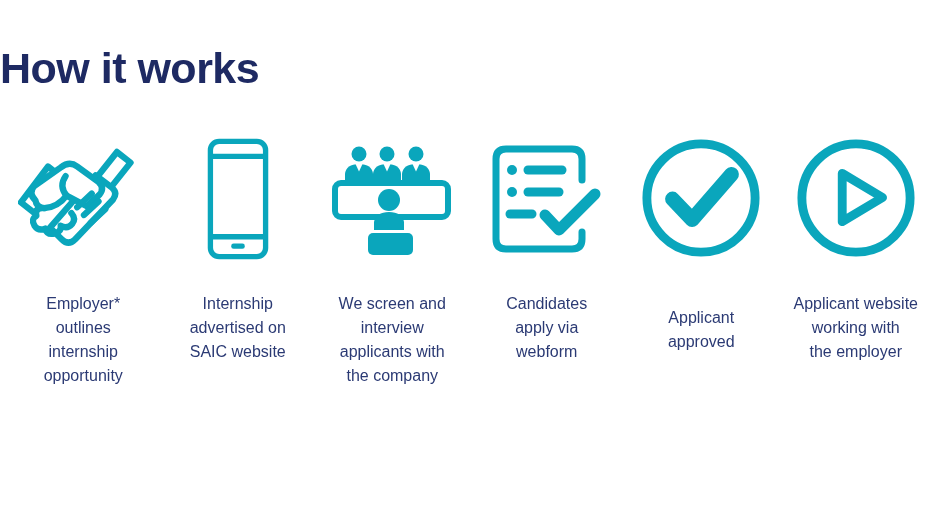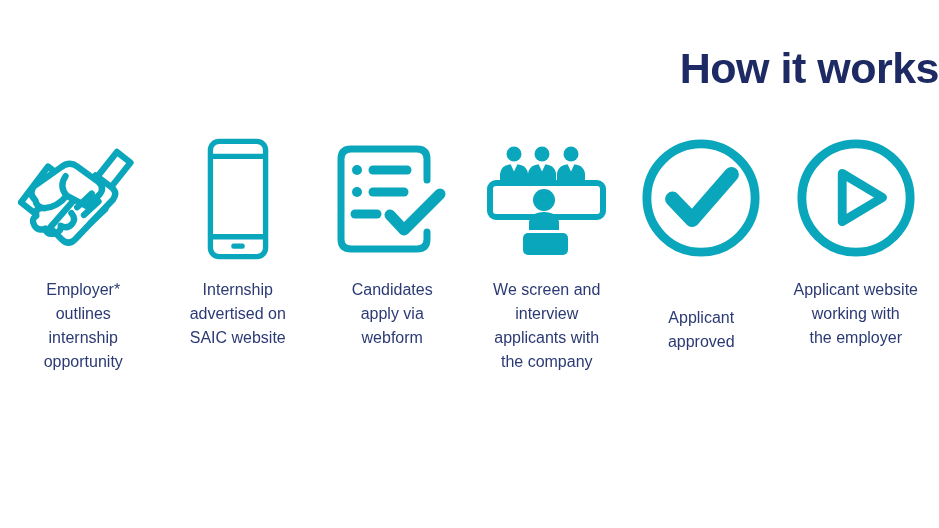--- a/index.html
+++ b/index.html
@@ -10,21 +10,21 @@
   html,body{margin:0;padding:0;background:#fff;}
   .slide{
     position:relative;
     width:939px;height:528px;
     background:#fff;
     font-family:"Liberation Sans", sans-serif;
     overflow:hidden;
   }
   .title{
     margin:44px 0 0 0;
-    text-align:right;
+    text-align:left;
     font-size:43px;
     font-weight:bold;
     letter-spacing:-0.5px;
     color:var(--navy-title);
   }
   .steps{
     display:grid;
     grid-template-columns:repeat(6,1fr);
     margin-top:38px;
     padding:0 6px;
@@ -34,21 +34,21 @@
     flex-direction:column;
     align-items:center;
   }
   .icon-box{
     height:135px;
     display:flex;
     align-items:center;
     justify-content:center;
   }
   .caption{
-    margin-top:12px;
+    margin-top:26px;
     font-size:16px;
     line-height:1.5;
     text-align:center;
     white-space:pre-line;
     color:var(--navy-text);
   }
   .step:nth-child(5) .caption{margin-top:40px;text-align:center;}
   .footnote{
     position:absolute;
     left:30px;
@@ -100,39 +100,20 @@
           <rect x="25" y="109" width="14" height="5.5" rx="2.5" fill="#0aa6bc"></rect>
         </svg>
       </div>
       <div class="caption">Internship
 advertised on
 SAIC website</div>
     </div>
 
     <div class="step">
       <div class="icon-box">
-        <svg width="112" height="114" viewBox="0 0 112 114">
-          <g fill="none" stroke="#0aa6bc" stroke-linecap="round" stroke-linejoin="round">
-            <path stroke-width="7" d="M91 38 L91 17 Q91 7 81 7 L15 7 Q5 7 5 17 L5 97 Q5 107 15 107 L81 107 Q91 107 91 97 L91 90"></path>
-            <path stroke-width="9" d="M37 28 L71 28"></path>
-            <path stroke-width="9" d="M37 50 L68 50"></path>
-            <path stroke-width="9" d="M19 72 L41 72"></path>
-            <path stroke-width="11" d="M54 73 L68 88 L104 52"></path>
-          </g>
-          <circle cx="21" cy="28" r="5" fill="#0aa6bc"></circle>
-          <circle cx="21" cy="50" r="5" fill="#0aa6bc"></circle>
-        </svg>
-      </div>
-      <div class="caption">Candidates
-apply via
-webform</div>
-    </div>
-
-    <div class="step">
-      <div class="icon-box">
         <svg width="120" height="122" viewBox="0 0 120 122">
           <g fill="#0aa6bc">
             <circle cx="27" cy="16" r="7.5"></circle>
             <circle cx="55" cy="16" r="7.5"></circle>
             <circle cx="84" cy="16" r="7.5"></circle>
             <path d="M13 47 L13 36 Q14 26 27 26 Q40 26 41 36 L41 47 Z"></path>
             <path d="M41 47 L41 36 Q42 26 55 26 Q68 26 69 36 L69 47 Z"></path>
             <path d="M70 47 L70 36 Q71 26 84 26 Q97 26 98 36 L98 47 Z"></path>
           </g>
           <g fill="#fff">
@@ -145,20 +126,39 @@
             <circle cx="57" cy="62" r="11"></circle>
             <path d="M42 92 L42 84 Q44 74 57 74 Q70 74 72 84 L72 92 Z"></path>
             <rect x="36" y="95" width="45" height="22" rx="5"></rect>
           </g>
         </svg>
       </div>
       <div class="caption">We screen and
 interview
 applicants with
 the company</div>
+    </div>
+
+    <div class="step">
+      <div class="icon-box">
+        <svg width="112" height="114" viewBox="0 0 112 114">
+          <g fill="none" stroke="#0aa6bc" stroke-linecap="round" stroke-linejoin="round">
+            <path stroke-width="7" d="M91 38 L91 17 Q91 7 81 7 L15 7 Q5 7 5 17 L5 97 Q5 107 15 107 L81 107 Q91 107 91 97 L91 90"></path>
+            <path stroke-width="9" d="M37 28 L71 28"></path>
+            <path stroke-width="9" d="M37 50 L68 50"></path>
+            <path stroke-width="9" d="M19 72 L41 72"></path>
+            <path stroke-width="11" d="M54 73 L68 88 L104 52"></path>
+          </g>
+          <circle cx="21" cy="28" r="5" fill="#0aa6bc"></circle>
+          <circle cx="21" cy="50" r="5" fill="#0aa6bc"></circle>
+        </svg>
+      </div>
+      <div class="caption">Candidates
+apply via
+webform</div>
     </div>
 
     <div class="step">
       <div class="icon-box">
         <svg width="122" height="122" viewBox="0 0 124 124">
           <circle cx="62" cy="61" r="55" fill="none" stroke="#0aa6bc" stroke-width="9"></circle>
           <path d="M33 62 L53 83 L93 37" fill="none" stroke="#0aa6bc" stroke-width="15" stroke-linecap="round" stroke-linejoin="round"></path>
         </svg>
       </div>
       <div class="caption">Applicant

